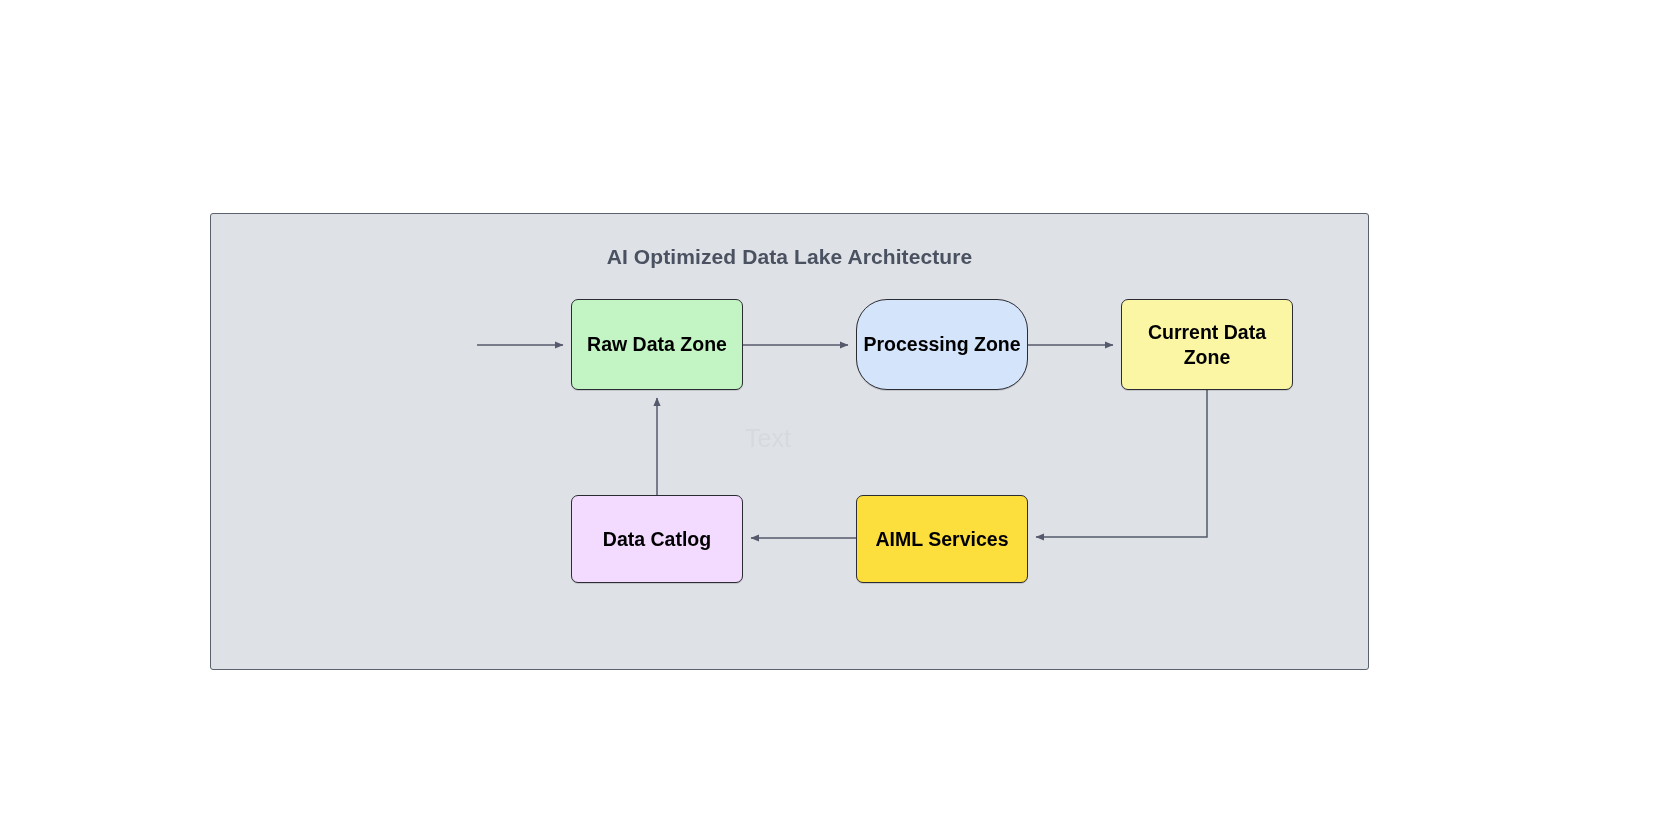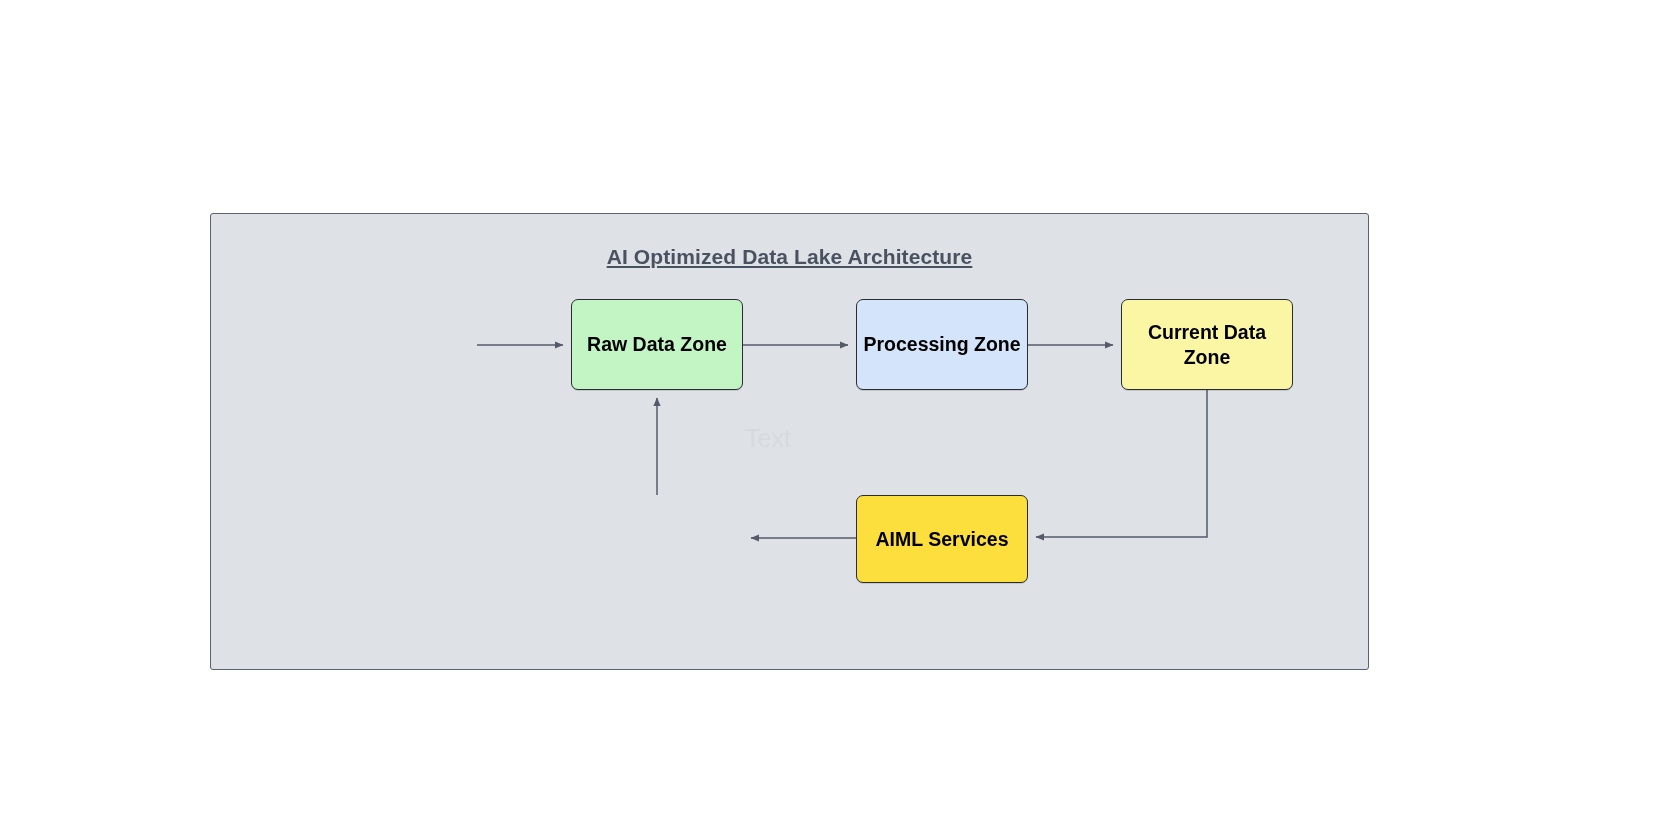--- a/index.html
+++ b/index.html
@@ -36,21 +36,20 @@
   .frame-title {
     position: absolute;
     left: 0;
     right: 0;
     top: 31px;
     text-align: center;
     font-size: 21px;
     font-weight: bold;
     color: #4a5160;
     letter-spacing: 0.1px;
-    text-decoration: underline;
   }
 
   
   .watermark {
     position: absolute;
     left: 745px;
     top: 424px;
     font-size: 25px;
     color: #d6dade;
     white-space: nowrap;
@@ -70,21 +69,21 @@
     font-size: 19.5px;
     font-weight: bold;
     color: #000000;
     line-height: 1.28;
     padding: 4px 6px;
     box-shadow: 0 1px 0 rgba(0,0,0,0.12);
   }
 
   .n-ingestion { left: 305px; top: 299px; width: 172px; height: 91px; background: #ffcfd2; }
   .n-rawzone   { left: 571px; top: 299px; width: 172px; height: 91px; background: #c3f5c4; text-align: center; }
-  .n-processing{ left: 856px; top: 299px; width: 172px; height: 91px; background: #d4e4fa; }
+  .n-processing{ left: 856px; top: 299px; width: 172px; height: 91px; background: #d4e4fa; border-radius: 31px; }
   .n-current   { left: 1121px; top: 299px; width: 172px; height: 91px; background: #fbf6a4; }
   .n-catalog   { left: 571px; top: 495px; width: 172px; height: 88px; background: #f3daff; }
   .n-aiml      { left: 856px; top: 495px; width: 172px; height: 88px; background: #fcde3c; }
 
   
   #wires {
     position: absolute;
     left: 0;
     top: 0;
     width: 1661px;
@@ -134,18 +133,21 @@
   </div>
 
   <div class="node n-processing">
     <span>Processing Zone</span>
   </div>
 
   <div class="node n-current">
     <span>Current Data Zone</span>
   </div>
 
+  <div class="node n-catalog">
+    <span>Data Catlog</span>
+  </div>
 
   <div class="node n-aiml">
     <span>AIML Services</span>
   </div>
 
 </div>
 
 </body></html>

